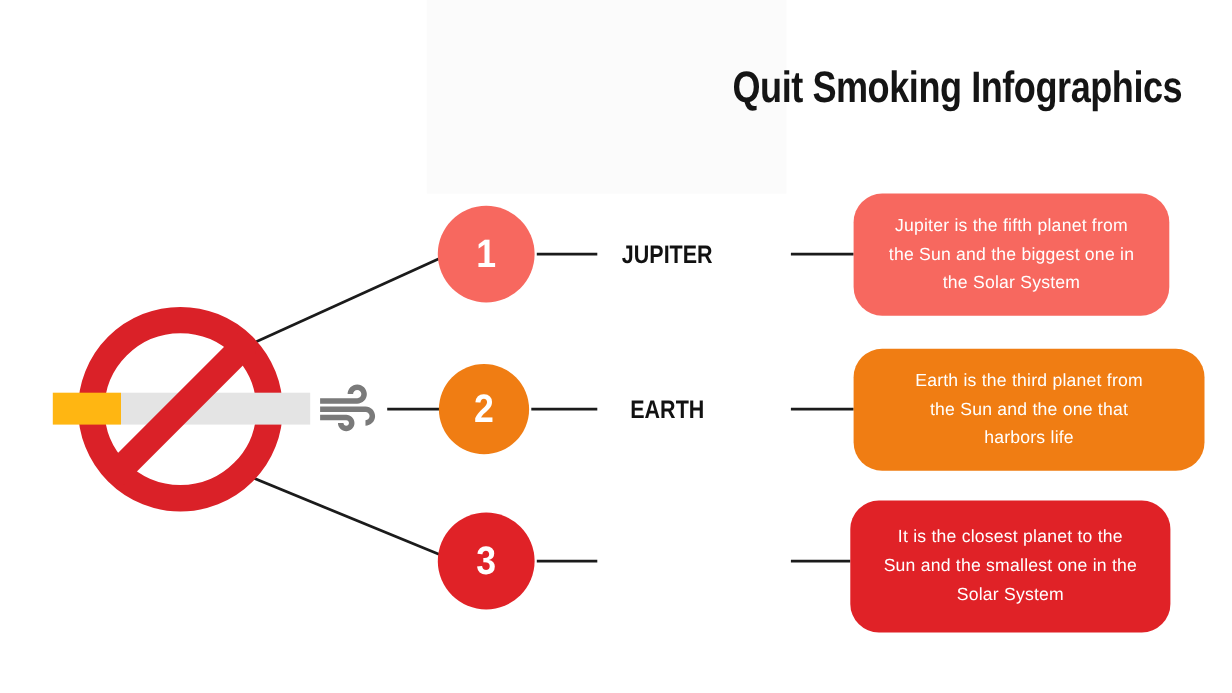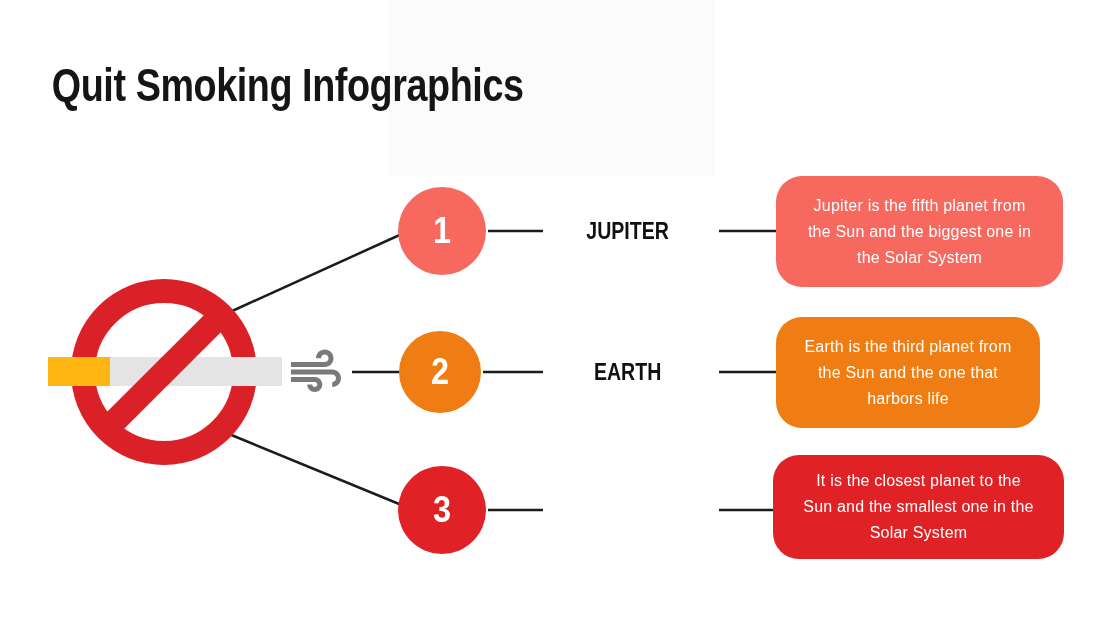--- a/index.html
+++ b/index.html
@@ -6,21 +6,21 @@
   .canvas{
     position:relative;width:1120px;height:630px;background:#ffffff;
     overflow:hidden;font-family:"Liberation Sans",sans-serif;
   }
   .title-backdrop{
     position:absolute;left:388px;top:0;width:327px;height:176px;
     background:#fbfbfb;
   }
   .title{
     position:absolute;left:0;top:58px;width:1120px;margin:0;
-    text-align:left;font-size:46px;font-weight:bold;color:#151515;
+    text-align:right;font-size:40px;font-weight:bold;color:#151515;
     letter-spacing:-0.5px;
   }
   .title span{display:inline-block;transform:scaleX(0.82);transform-origin:center;}
   .lines{position:absolute;left:0;top:0;width:1120px;height:630px;pointer-events:none;}
 
   
   .sign-ring{
     position:absolute;left:71px;top:279px;width:138px;height:138px;
     border:24px solid #DA2128;border-radius:50%;z-index:1;
   }
@@ -35,36 +35,36 @@
   .num-circle{
     position:absolute;border-radius:50%;display:flex;align-items:center;justify-content:center;
     color:#ffffff;font-weight:bold;font-size:36px;z-index:4;
   }
   .num-circle span{display:inline-block;transform:scaleX(0.9);}
   .c1{left:398px;top:187px;width:88px;height:88px;}
   .c2{left:399px;top:331px;width:82px;height:82px;}
   .c3{left:398px;top:466px;width:88px;height:88px;}
 
   .row-label{
-    position:absolute;left:542px;width:172px;height:28px;
+    position:absolute;left:521px;width:172px;height:28px;
     display:flex;align-items:flex-end;justify-content:center;
     font-weight:bold;font-size:23px;color:#111111;letter-spacing:0px;
   }
   .row-label span{display:inline-block;transform:scaleX(0.85);}
   .l1{top:217px;} .l2{top:358px;} .l3{top:496px;}
 
   .desc-box{
     position:absolute;border-radius:26px;color:#ffffff;
     display:flex;align-items:center;justify-content:center;text-align:center;
     font-size:16px;line-height:26px;letter-spacing:0.2px;
     white-space:pre-line;padding:0 14px;box-sizing:border-box;z-index:4;
   }
   .b1{left:776px;top:176px;width:287px;height:111px;}
-  .b2{left:776px;top:317px;width:264px;height:111px;}
-  .b3{left:773px;top:455px;width:291px;height:104px;}
+  .b2{left:776px;top:317px;width:319px;height:111px;}
+  .b3{left:773px;top:455px;width:291px;height:120px;}
 </style>
 </head>
 <body>
 
 <div class="canvas">
 
   <div class="title-backdrop"></div>
 
   <h1 class="title"><span>Quit Smoking Infographics</span></h1>
 

